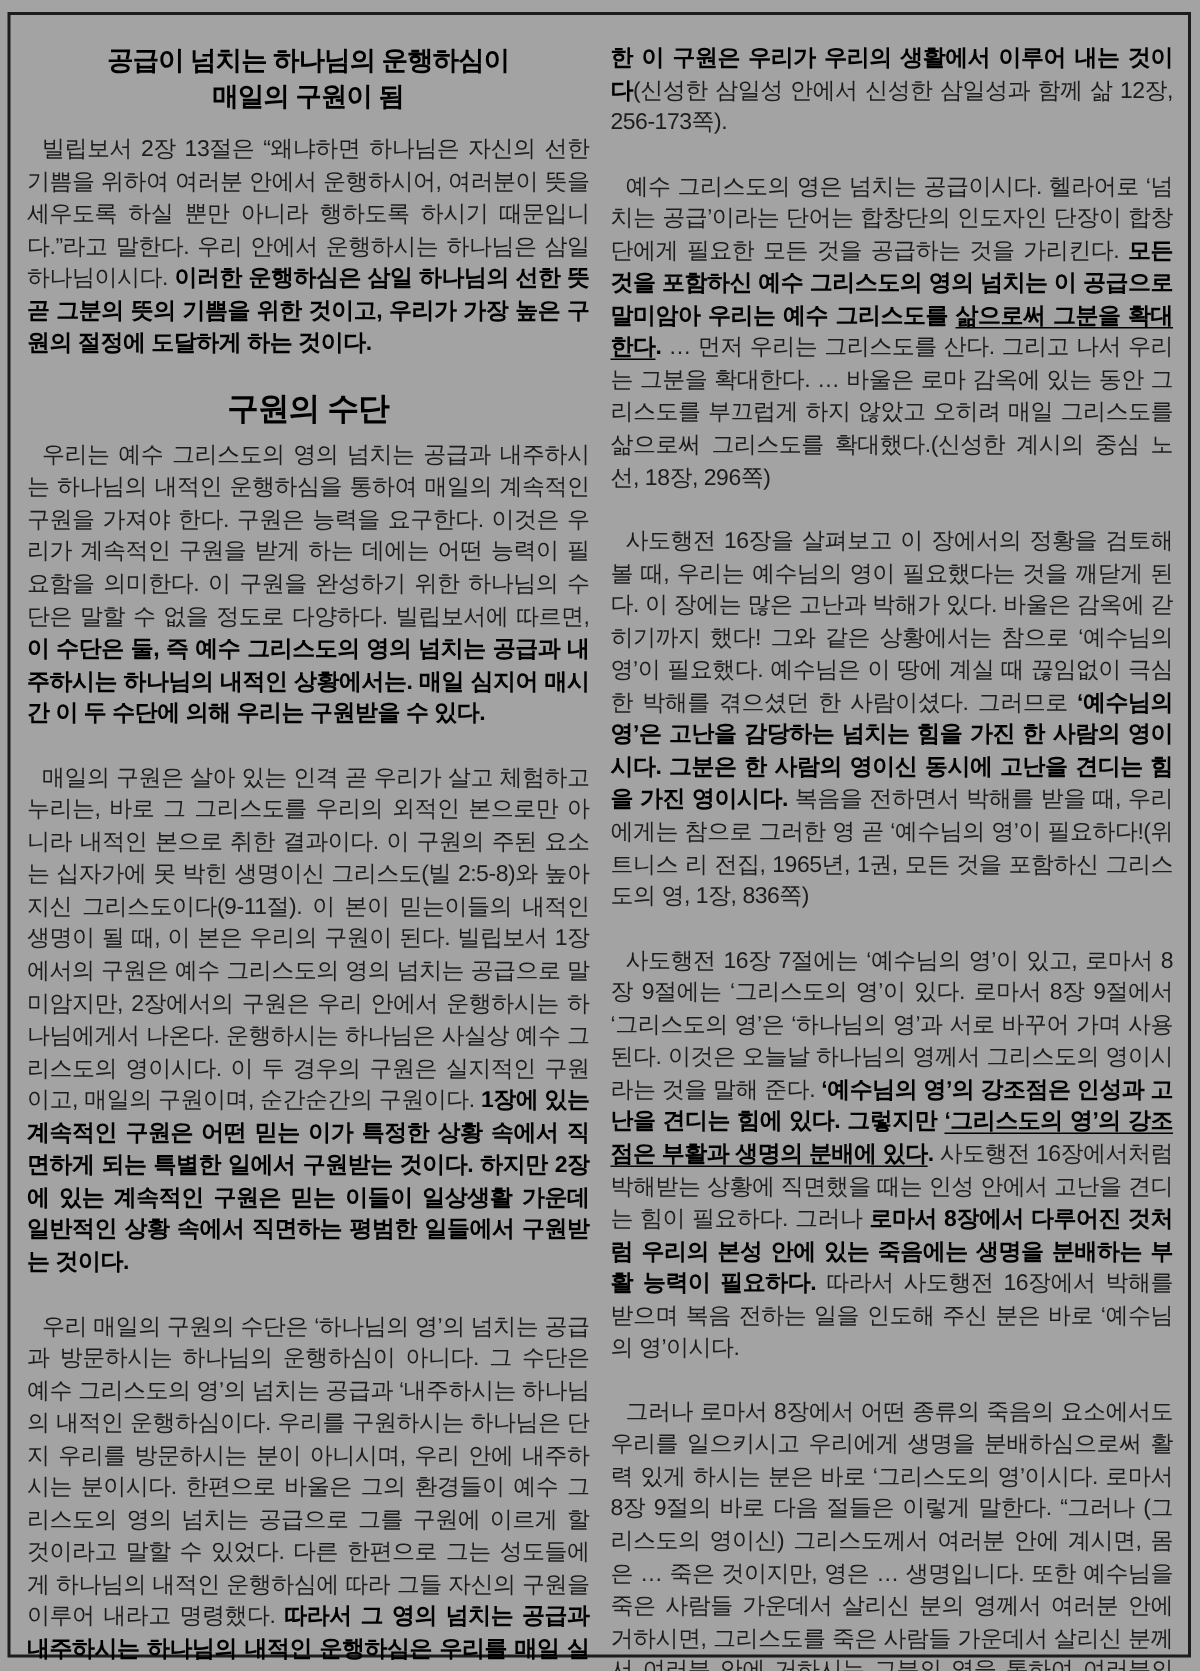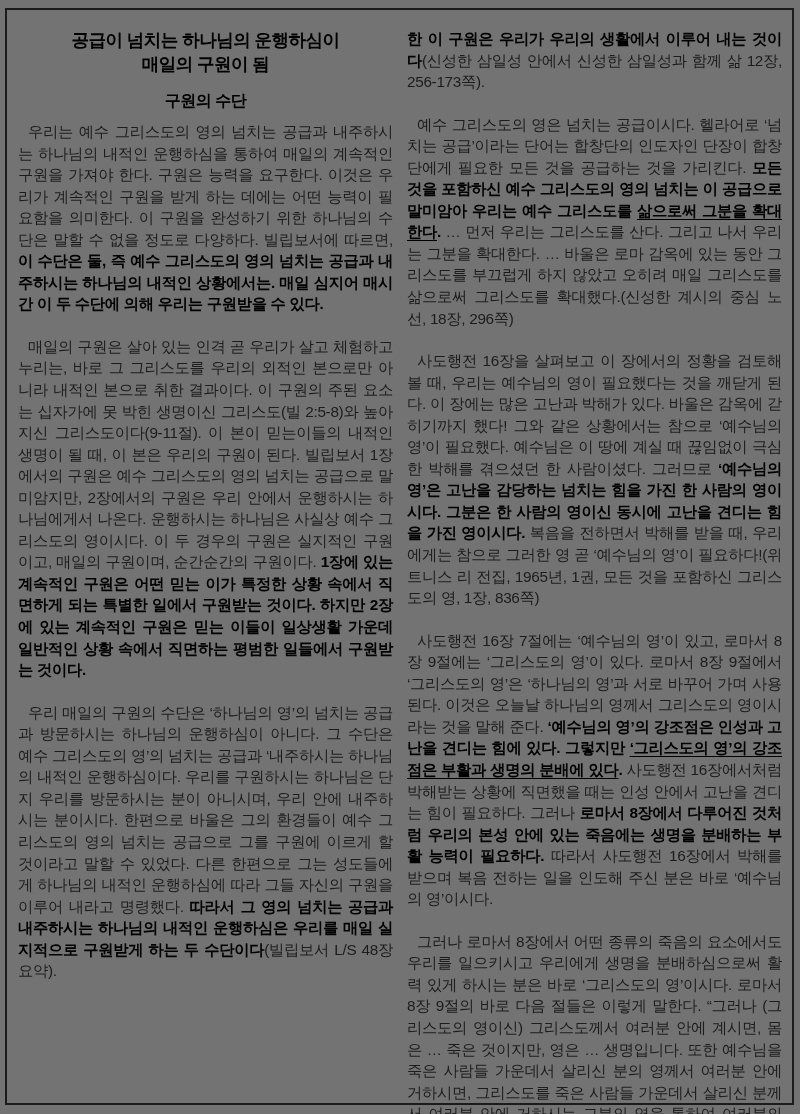--- a/index.html
+++ b/index.html
@@ -4,21 +4,21 @@
 <style>
   html, body {
     margin: 0;
     padding: 0;
     background: #ffffff;
   }
   .page {
     position: relative;
     width: 800px;
     height: 1114px;
-    background: #737373;
+    background: #a3a3a3;
     overflow: hidden;
     font-family: "Liberation Sans", "DejaVu Sans", sans-serif;
     color: #1c1c1c;
   }
   .frame {
     position: absolute;
     left: 5px;
     top: 8px;
     width: 789px;
     height: 1097px;
@@ -45,21 +45,21 @@
     letter-spacing: -0.3px;
     margin: 0 0 21px 0;
     text-indent: 10px;
     word-break: normal;
   }
   .para.no-indent { text-indent: 0; }
   .heading {
     font-weight: bold;
     text-align: center;
     color: #000;
-    font-size: 16px;
+    font-size: 21px;
     line-height: 23px;
     letter-spacing: -0.5px;
     margin: 0 0 9px 0;
     white-space: pre-line;
   }
   .heading.main-title {
     font-size: 17.5px;
     line-height: 24px;
     margin-bottom: 13px;
   }
@@ -68,20 +68,21 @@
 </style>
 </head>
 <body>
 
 <div class="page">
   <div class="frame"></div>
   <div class="columns">
     <div class="col">
         <div class="heading main-title">공급이 넘치는 하나님의 운행하심이
 매일의 구원이 됨</div>
+        <div class="para"><span>빌립보서 2장 13절은 “왜냐하면 하나님은 자신의 선한 기쁨을 위하여 여러분 안에서 운행하시어, 여러분이 뜻을 세우도록 하실 뿐만 아니라 행하도록 하시기 때문입니다.”라고 말한다. 우리 안에서 운행하시는 하나님은 삼일 하나님이시다. </span><span class="b">이러한 운행하심은 삼일 하나님의 선한 뜻 곧 그분의 뜻의 기쁨을 위한 것이고, 우리가 가장 높은 구원의 절정에 도달하게 하는 것이다.</span></div>
         <div class="heading">구원의 수단</div>
         <div class="para"><span>우리는 예수 그리스도의 영의 넘치는 공급과 내주하시는 하나님의 내적인 운행하심을 통하여 매일의 계속적인 구원을 가져야 한다. 구원은 능력을 요구한다. 이것은 우리가 계속적인 구원을 받게 하는 데에는 어떤 능력이 필요함을 의미한다. 이 구원을 완성하기 위한 하나님의 수단은 말할 수 없을 정도로 다양하다. 빌립보서에 따르면, </span><span class="b">이 수단은 둘, 즉 예수 그리스도의 영의 넘치는 공급과 내주하시는 하나님의 내적인 상황에서는. 매일 심지어 매시간 이 두 수단에 의해 우리는 구원받을 수 있다.</span></div>
         <div class="para"><span>매일의 구원은 살아 있는 인격 곧 우리가 살고 체험하고 누리는, 바로 그 그리스도를 우리의 외적인 본으로만 아니라 내적인 본으로 취한 결과이다. 이 구원의 주된 요소는 십자가에 못 박힌 생명이신 그리스도(빌 2:5-8)와 높아지신 그리스도이다(9-11절). 이 본이 믿는이들의 내적인 생명이 될 때, 이 본은 우리의 구원이 된다. 빌립보서 1장에서의 구원은 예수 그리스도의 영의 넘치는 공급으로 말미암지만, 2장에서의 구원은 우리 안에서 운행하시는 하나님에게서 나온다. 운행하시는 하나님은 사실상 예수 그리스도의 영이시다. 이 두 경우의 구원은 실지적인 구원이고, 매일의 구원이며, 순간순간의 구원이다. </span><span class="b">1장에 있는 계속적인 구원은 어떤 믿는 이가 특정한 상황 속에서 직면하게 되는 특별한 일에서 구원받는 것이다. 하지만 2장에 있는 계속적인 구원은 믿는 이들이 일상생활 가운데 일반적인 상황 속에서 직면하는 평범한 일들에서 구원받는 것이다.</span></div>
         <div class="para"><span>우리 매일의 구원의 수단은 ‘하나님의 영’의 넘치는 공급과 방문하시는 하나님의 운행하심이 아니다. 그 수단은 예수 그리스도의 영’의 넘치는 공급과 ‘내주하시는 하나님의 내적인 운행하심이다. 우리를 구원하시는 하나님은 단지 우리를 방문하시는 분이 아니시며, 우리 안에 내주하시는 분이시다. 한편으로 바울은 그의 환경들이 예수 그리스도의 영의 넘치는 공급으로 그를 구원에 이르게 할 것이라고 말할 수 있었다. 다른 한편으로 그는 성도들에게 하나님의 내적인 운행하심에 따라 그들 자신의 구원을 이루어 내라고 명령했다. </span><span class="b">따라서 그 영의 넘치는 공급과 내주하시는 하나님의 내적인 운행하심은 우리를 매일 실지적으로 구원받게 하는 두 수단이다</span><span>(빌립보서 L/S 48장 요약).</span></div>
       </div>
     <div class="col">
         <div class="para no-indent"><span class="b">한 이 구원은 우리가 우리의 생활에서 이루어 내는 것이다</span><span>(신성한 삼일성 안에서 신성한 삼일성과 함께 삶 12장, 256-173쪽).</span></div>
         <div class="para"><span>예수 그리스도의 영은 넘치는 공급이시다. 헬라어로 ‘넘치는 공급’이라는 단어는 합창단의 인도자인 단장이 합창단에게 필요한 모든 것을 공급하는 것을 가리킨다. </span><span class="b">모든 것을 포함하신 예수 그리스도의 영의 넘치는 이 공급으로 말미암아 우리는 예수 그리스도를 </span><span class="b u">삶으로써 그분을 확대한다</span><span class="b">.</span><span> … 먼저 우리는 그리스도를 산다. 그리고 나서 우리는 그분을 확대한다. … 바울은 로마 감옥에 있는 동안 그리스도를 부끄럽게 하지 않았고 오히려 매일 그리스도를 삶으로써 그리스도를 확대했다.(신성한 계시의 중심 노선, 18장, 296쪽)</span></div>
         <div class="para"><span>사도행전 16장을 살펴보고 이 장에서의 정황을 검토해 볼 때, 우리는 예수님의 영이 필요했다는 것을 깨닫게 된다. 이 장에는 많은 고난과 박해가 있다. 바울은 감옥에 갇히기까지 했다! 그와 같은 상황에서는 참으로 ‘예수님의 영’이 필요했다. 예수님은 이 땅에 계실 때 끊임없이 극심한 박해를 겪으셨던 한 사람이셨다. 그러므로 </span><span class="b">‘예수님의 영’은 고난을 감당하는 넘치는 힘을 가진 한 사람의 영이시다. 그분은 한 사람의 영이신 동시에 고난을 견디는 힘을 가진 영이시다.</span><span> 복음을 전하면서 박해를 받을 때, 우리에게는 참으로 그러한 영 곧 ‘예수님의 영’이 필요하다!(위트니스 리 전집, 1965년, 1권, 모든 것을 포함하신 그리스도의 영, 1장, 836쪽)</span></div>
         <div class="para"><span>사도행전 16장 7절에는 ‘예수님의 영’이 있고, 로마서 8장 9절에는 ‘그리스도의 영’이 있다. 로마서 8장 9절에서 ‘그리스도의 영’은 ‘하나님의 영’과 서로 바꾸어 가며 사용된다. 이것은 오늘날 하나님의 영께서 그리스도의 영이시라는 것을 말해 준다. </span><span class="b">‘예수님의 영’의 강조점은 인성과 고난을 견디는 힘에 있다. 그렇지만 </span><span class="b u">‘그리스도의 영’의 강조점은 부활과 생명의 분배에 있다</span><span class="b">.</span><span> 사도행전 16장에서처럼 박해받는 상황에 직면했을 때는 인성 안에서 고난을 견디는 힘이 필요하다. 그러나 </span><span class="b">로마서 8장에서 다루어진 것처럼 우리의 본성 안에 있는 죽음에는 생명을 분배하는 부활 능력이 필요하다.</span><span> 따라서 사도행전 16장에서 박해를 받으며 복음 전하는 일을 인도해 주신 분은 바로 ‘예수님의 영’이시다.</span></div>

